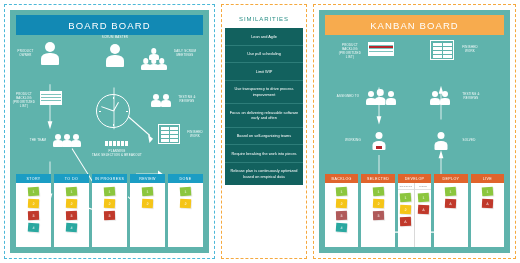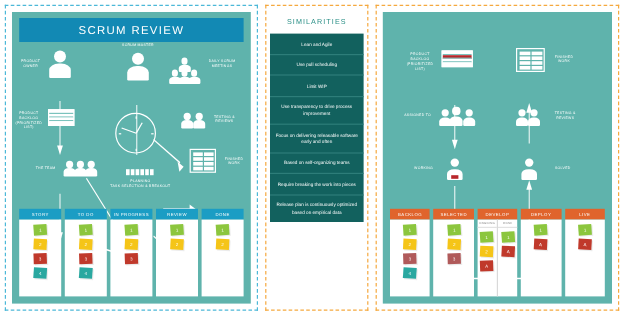--- a/index.html
+++ b/index.html
@@ -147,21 +147,21 @@
     border-bottom:1px solid #2d7d79;
   }
   .sim-item:last-child { border-bottom:none; }
 </style>
 </head>
 <body>
 
 <div class="panel" id="scrum-panel">
   <div class="board-body">
 
-    <div class="board-title" id="scrum-title">SCRUM REVIEW</div>
+    <div class="board-title" id="scrum-title">BOARD BOARD</div>
 
     <div class="diagram">
       <svg class="wires" viewBox="0 0 199 135" preserveAspectRatio="none">
         <g stroke="#ffffff" stroke-width="0.8" fill="none">
           <line x1="40" y1="30" x2="40" y2="55"></line>
           <line x1="40" y1="78" x2="40" y2="100"></line>
           <line x1="62" y1="70" x2="100" y2="108"></line>
           <line x1="104" y1="32" x2="104" y2="58"></line>
           <line x1="118" y1="50" x2="140" y2="62"></line>
           <line x1="126" y1="86" x2="150" y2="86"></line>
@@ -355,20 +355,21 @@
       <div class="sim-item">Focus on delivering releasable software early and often</div>
       <div class="sim-item">Based on self-organizing teams</div>
       <div class="sim-item">Require breaking the work into pieces</div>
       <div class="sim-item">Release plan is continuously optimized based on empirical data</div>
     </div>
 </div>
 
 <div class="panel" id="kanban-panel">
   <div class="board-body">
 
+    <div class="board-title" id="kanban-title">KANBAN BOARD</div>
 
     <div class="diagram">
       <svg class="wires" viewBox="0 0 191 135" preserveAspectRatio="none">
         <g stroke="#ffffff" stroke-width="0.8" fill="none">
           <line x1="60" y1="32" x2="60" y2="52"></line>
           <line x1="60" y1="74" x2="60" y2="96"></line>
           <line x1="122" y1="52" x2="122" y2="34"></line>
           <line x1="122" y1="96" x2="122" y2="74"></line>
           <path d="M60 114 L60 122 L122 122 L122 114"></path>
         </g>

